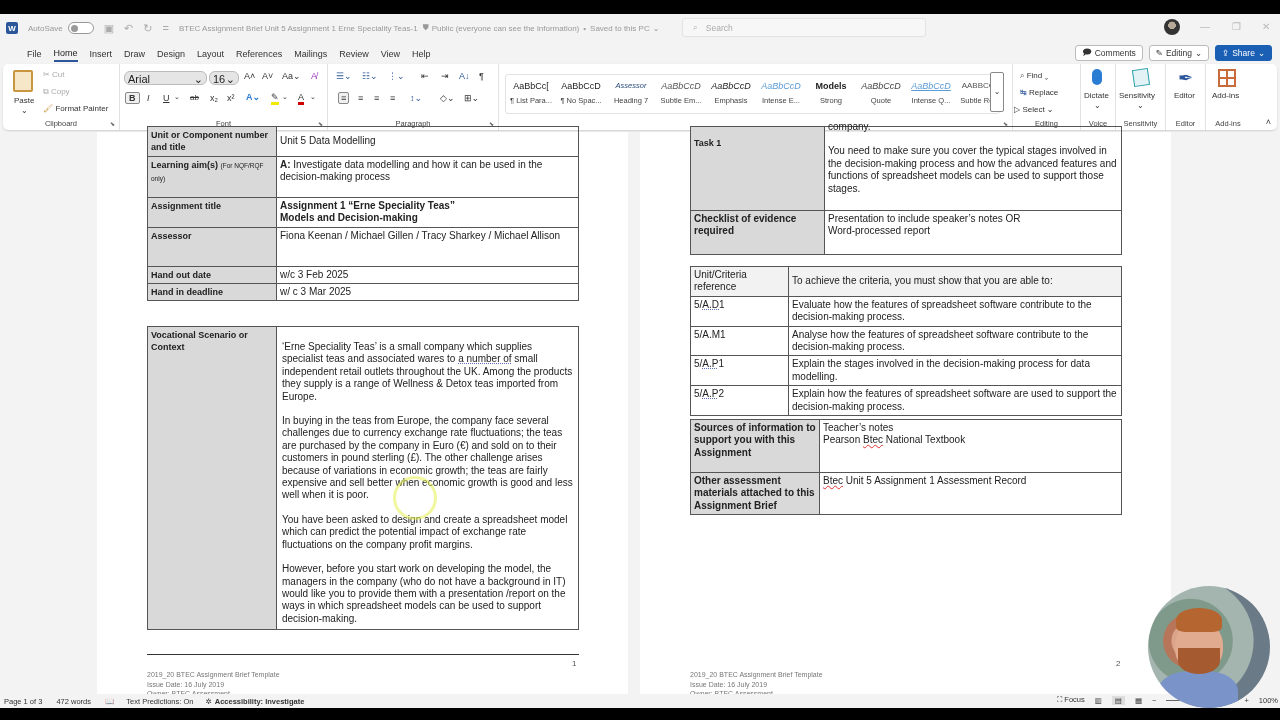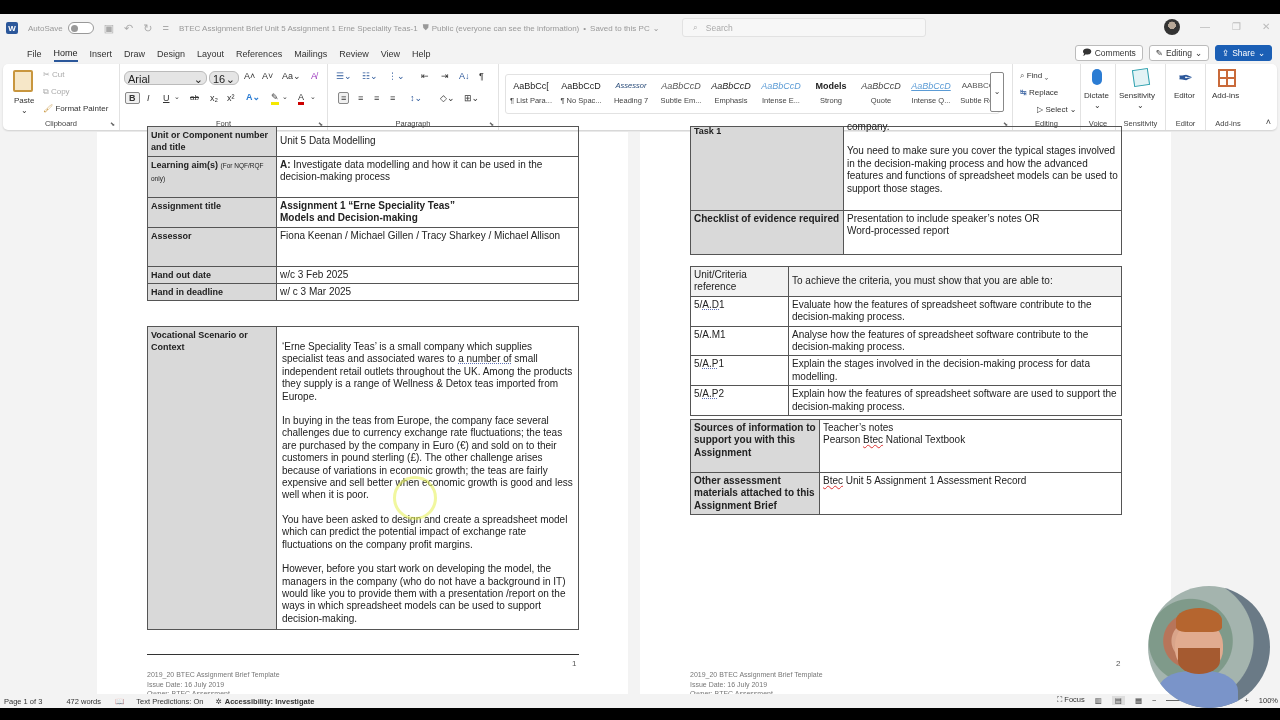--- a/index.html
+++ b/index.html
@@ -227,21 +227,21 @@
             <div class="nm">Subtle Ref...</div>
           </div>
       </div>
       <div class="gal-more" style="left:491px">⌄</div>
       <span class="launcher">⬊</span>
     </div>
 
     <div class="group" style="left:1010px;width:68px">
       <span class="sm" style="left:7px;top:7px"><span>⌕ </span><span>Find</span> ⌄</span>
       <span class="sm" style="left:7px;top:24px"><span style="color:#2b579a">↹ </span><span>Replace</span></span>
-      <span class="sm" style="left:24px;top:41px"><span>▷ </span><span>Select</span> ⌄</span>
+      <span class="sm" style="left:1px;top:41px"><span>▷ </span><span>Select</span> ⌄</span>
       <div class="group-label">Editing</div>
     </div>
 
     <div class="group" style="left:1078px;width:35px">
       <div style="position:absolute;left:11px;top:5px;width:10px;height:16px;border-radius:5px;background:#2b7cd3"></div>
       <span class="sm" style="left:3px;top:27px">Dictate</span>
       <span class="sm" style="left:13px;top:37px">⌄</span>
       <div class="group-label">Voice</div>
     </div>
 
@@ -323,21 +323,21 @@
           <div>Issue Date: 16 July 2019</div>
           <div>Owner: BTEC Assessment</div>
           <div>DCL1 Public (Unclassified)</div>
       </div>
     </div>
 
     <div class="page page2">
       <table class="dt" style="left:50px;top:-6px;width:432px">
         <tbody>
             <tr style="height:84px">
-          <td class="lab" style="width:153px;vertical-align:top;font-size:9px;padding-top:4px"><span style="position:relative;top:-6px">Task 1</span></td>
+          <td class="lab" style="width:134px;vertical-align:top;font-size:9px;padding-top:16px"><span style="position:relative;top:-6px">Task 1</span></td>
           <td style="padding-top:0">
             <div style="margin-top:-6px;margin-bottom:12px">company.</div>
             <div>You need to make sure you cover the typical stages involved in the decision-making process and how the advanced features and functions of spreadsheet models can be used to support those stages.</div>
           </td>
         </tr>
         <tr style="height:44px">
           <td class="lab" style="vertical-align:top;font-size:10px">Checklist of evidence required</td>
           <td>
                 <div>Presentation to include speaker’s notes OR</div>
                 <div>Word-processed report</div>
@@ -392,21 +392,21 @@
         <div>2019_20 BTEC Assignment Brief Template</div>
           <div>Issue Date: 16 July 2019</div>
           <div>Owner: BTEC Assessment</div>
           <div>DCL1 Public (Unclassified)</div>
       </div>
     </div>
   </div>
 
   <div class="statusbar">
     <span class="s first">Page 1 of 3</span>
-    <span class="s" style="margin-left:24px">472 words</span>
+    <span class="s" style="margin-left:14px">472 words</span>
     <span class="s" style="margin-left:14px">📖</span>
     <span class="s">Text Predictions: On</span>
     <span class="s">✲</span>
     <span style="margin-left:3px;font-weight:bold">Accessibility: Investigate</span>
     <div class="status-right">
       <span><span>⛶ </span><span>Focus</span></span>
       <span>▥</span>
       <span style="background:#ddd;padding:0 3px">▤</span>
       <span>▦</span>
       <span>−</span>

